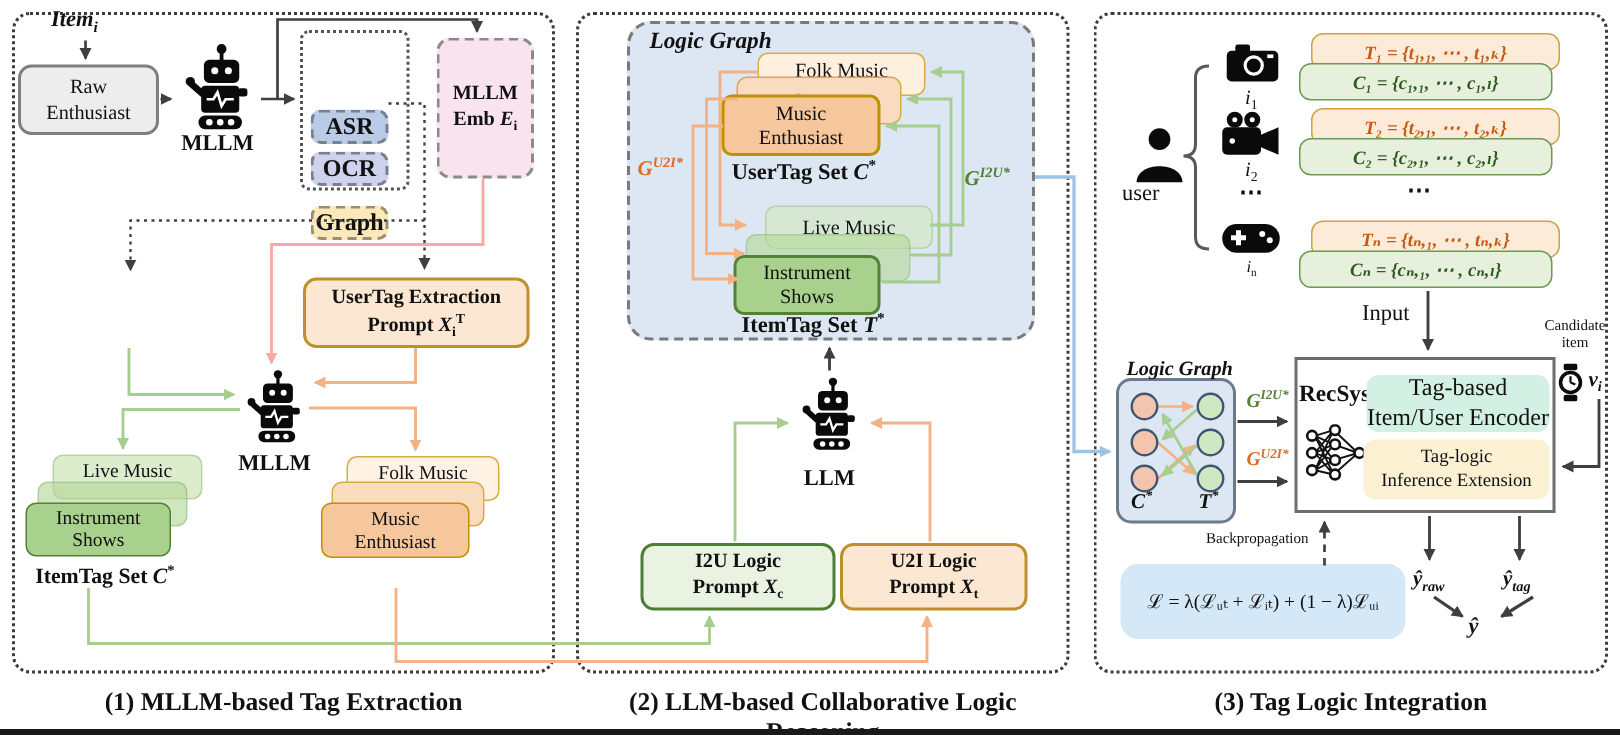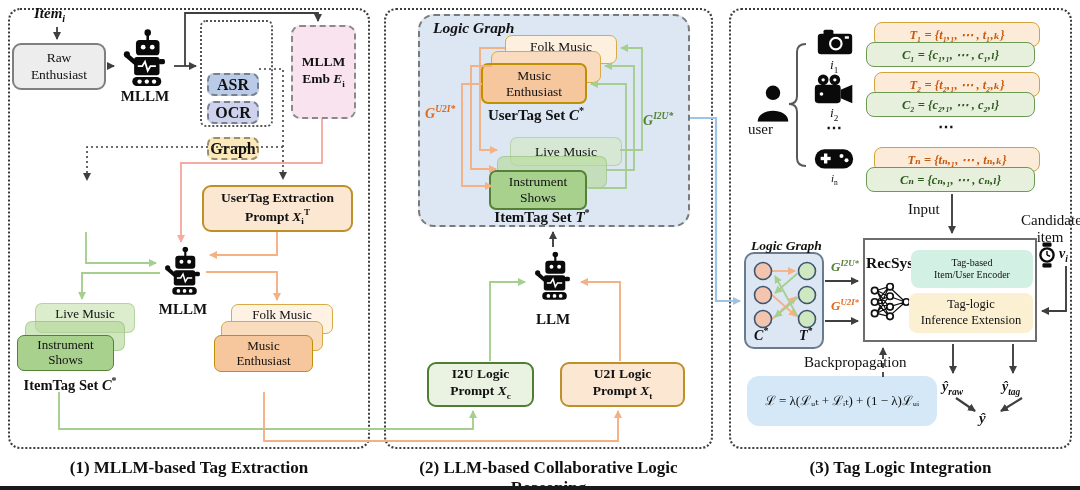--- a/index.html
+++ b/index.html
@@ -23,27 +23,27 @@
   .setLabel{font-weight:bold;font-size:14.5px;text-align:center;z-index:2;}
   .rlabel{font-weight:bold;font-size:15px;text-align:center;z-index:2;}
   .mvar{font-style:italic;}
   sub{font-size:68%;} sup{font-size:68%;}
   .gLabel{font-weight:bold;font-style:italic;font-size:14px;z-index:2;}
   .formulaTag{border-radius:8px;font-style:italic;font-weight:bold;font-size:12.5px;
               display:flex;align-items:center;justify-content:center;z-index:2;}
   .tBox{background:#fcebd9;border:1.5px solid #d1a33c;color:#c55a11;}
   .cBox{background:#e7f0dd;border:1.5px solid #6a9a54;color:#2f5a1f;}
   .plain{font-size:15px;z-index:2;}
-  .small{font-size:15px;z-index:2;}
+  .small{font-size:10px;z-index:2;}
   .wires{position:absolute;left:0;top:0;z-index:4;pointer-events:none;}
   .iconWrap{z-index:2;display:flex;align-items:center;justify-content:center;}
   .innerBlue{background:#dce7f3;border:2px dashed #7a7a7a;border-radius:16px;z-index:1;}
   .lg3{background:#dce7f3;border:2px solid #6a7b8d;border-radius:10px;z-index:1;}
   .recsys{background:#fff;border:2px solid #6d6d6d;z-index:1;}
-  .tealBox{background:#d3f0e5;border-radius:8px;font-size:10px;}
+  .tealBox{background:#d3f0e5;border-radius:8px;font-size:16px;}
   .yellowBox{background:#fbf0d1;border-radius:8px;font-size:12.5px;}
   .lossBox{background:#d4e8f7;border-radius:12px;font-size:13px;}
   .ell{font-weight:bold;font-size:16px;letter-spacing:2px;z-index:2;}
   .italTitle{font-weight:bold;font-style:italic;z-index:2;}
 </style>
 </head>
 <body>
 
 <div id="canvas">
 
@@ -199,21 +199,21 @@
   <div class="abs gLabel" style="left:425px;top:104px;color:#e06a1f"><span>G</span><sup>U2I*</sup></div>
   <div class="abs gLabel" style="left:643px;top:111px;color:#538135"><span>G</span><sup>I2U*</sup></div>
 
   <div class="abs iconWrap" style="left:530px;top:249px;width:46px;height:54px">
     <svg width="46" height="54" viewBox="0 0 60 64">
         <use href="#sym-robot"></use>
       </svg>
   </div>
   <div class="abs rlabel" style="left:525px;top:311px;width:56px">LLM</div>
 
-  <div class="abs box greenBox" style="left:427px;top:362px;width:107px;height:45px">
+  <div class="abs box greenBox" style="left:427px;top:362px;width:130px;height:45px">
     <div>I2U Logic</div>
     <div><span>Prompt</span> <i class="mvar">X</i><sub>c</sub></div>
   </div>
   <div class="abs box orangeBox" style="left:560px;top:362px;width:125px;height:45px">
     <div>U2I Logic</div>
     <div><span>Prompt</span> <i class="mvar">X</i><sub>t</sub></div>
   </div>
 
   <div class="abs caption" style="left:384px;top:458px;width:329px">(2) LLM-based Collaborative Logic Reasoning</div>
 

